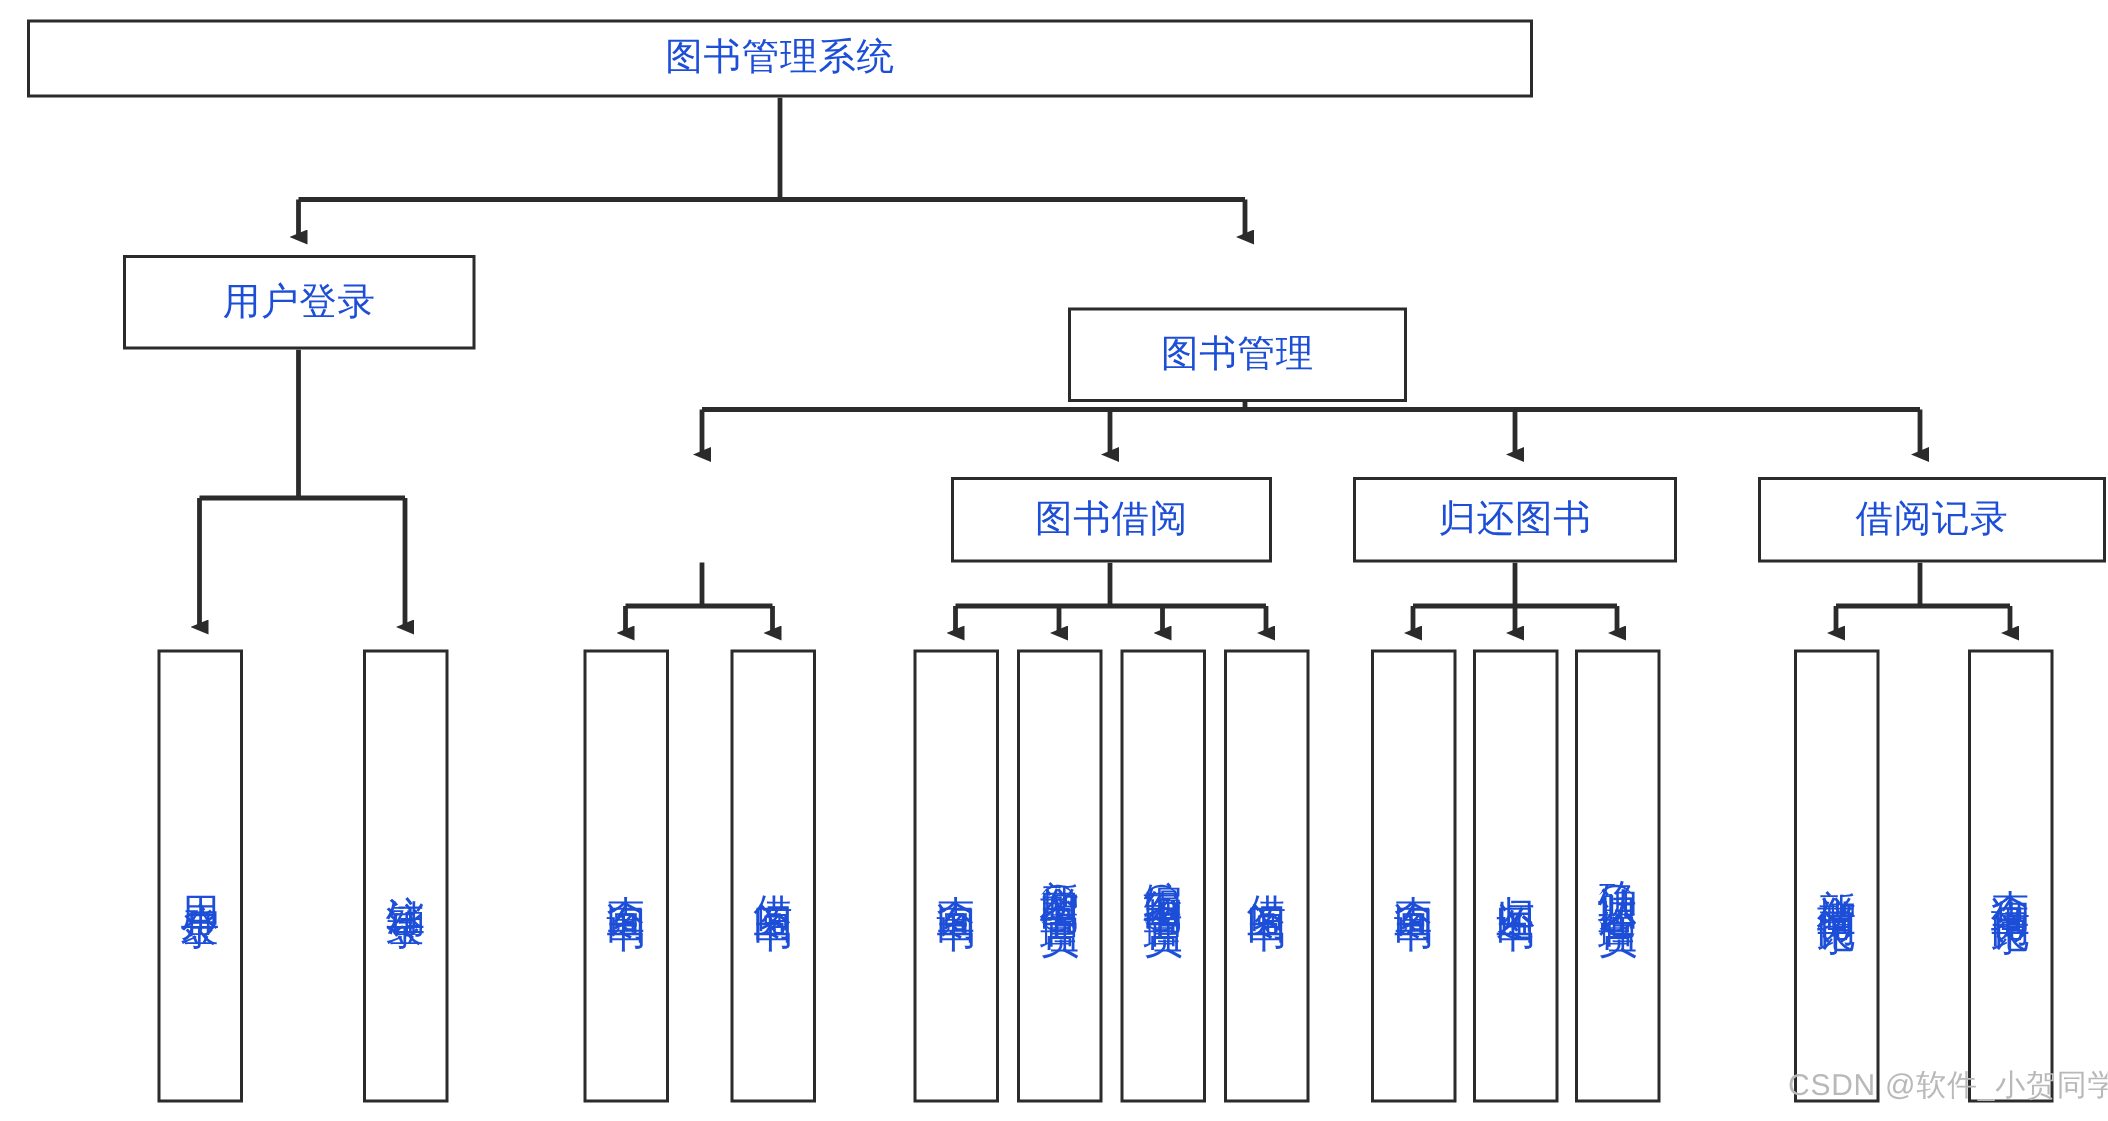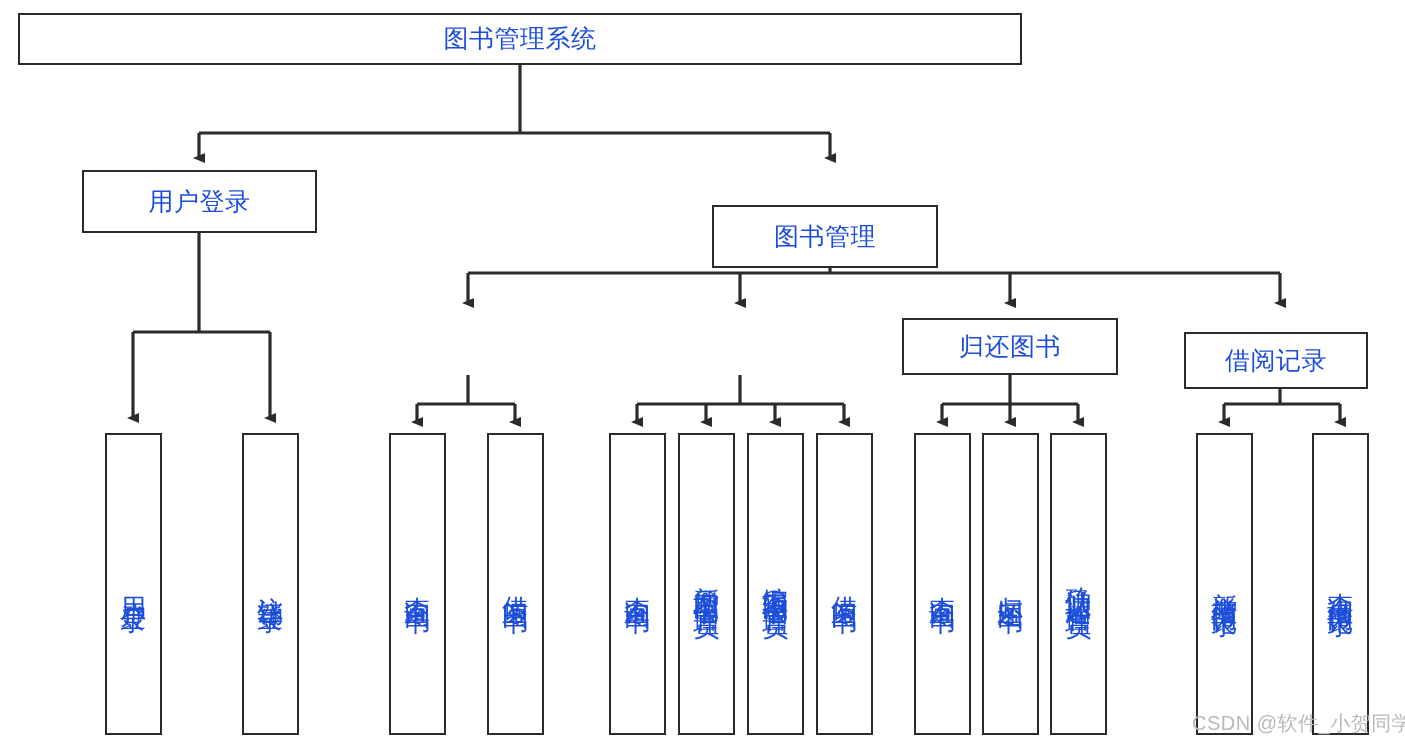--- a/index.html
+++ b/index.html
@@ -133,24 +133,27 @@
     <span class="label">图书管理系统</span>
   </div>
 
   <div class="node horiz" style="left:82px; top:170px; width:235px; height:63px;">
     <span class="label">用户登录</span>
   </div>
   <div class="node horiz" style="left:712px; top:170px; width:226px; height:63px;margin-top:35px;">
     <span class="label">图书管理</span>
   </div>
 
+  <div class="node horiz" style="left:634px; top:318px; width:214px; height:57px;">
+    <span class="label">图书借阅</span>
+  </div>
   <div class="node horiz" style="left:902px; top:318px; width:216px; height:57px;">
     <span class="label">归还图书</span>
   </div>
-  <div class="node horiz" style="left:1172px; top:332px; width:184px; height:57px;margin-left:12px;">
+  <div class="node horiz" style="left:1172px; top:318px; width:232px; height:57px;">
     <span class="label">借阅记录</span>
   </div>
 
   <div class="node vert" style="left:105px; top:433px; width:57px; height:302px;">
     <span class="label">用户登录</span>
   </div>
   <div class="node vert" style="left:242px; top:433px; width:57px; height:302px;">
     <span class="label">注销登录</span>
   </div>
 

